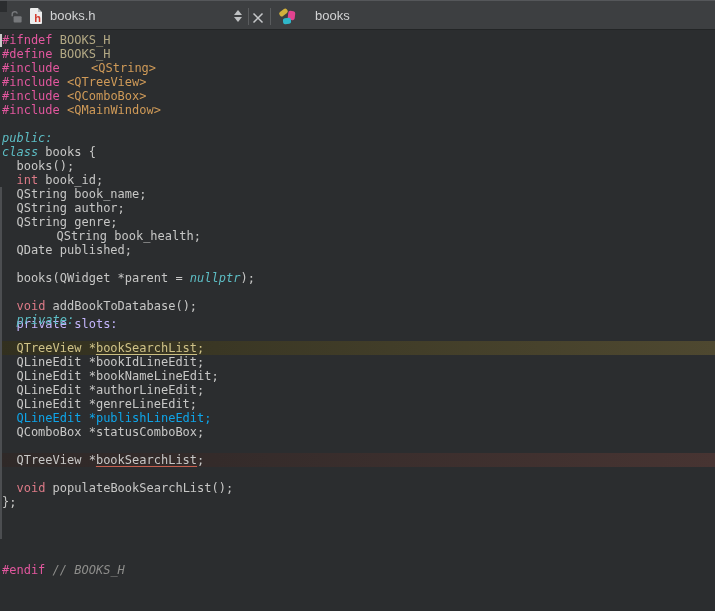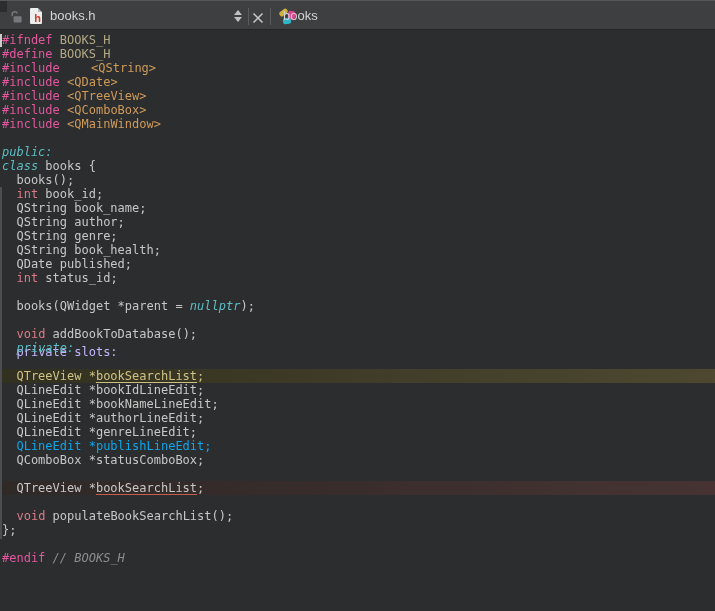--- a/index.html
+++ b/index.html
@@ -49,21 +49,21 @@
   }
   .vsep{position:absolute;top:7px;width:1px;height:17px;background:#5a5c5e;}
   .sep1{left:248px;} .sep2{left:270px;}
   .closex{position:absolute;left:252px;top:9px;width:12px;height:12px;}
   .symicon{position:absolute;left:279px;top:7px;width:18px;height:17px;}
   .symicon span{position:absolute;display:block;border-radius:2px;}
   .sym-y{width:9px;height:5px;left:0px;top:2px;background:#d2b13c;transform:rotate(-38deg);}
   .sym-p{width:7px;height:9px;left:9px;top:3px;background:#e24390;transform:rotate(6deg);}
   .sym-c{width:8px;height:6px;left:4px;top:10px;background:#2fb7c9;transform:rotate(-6deg);}
   .symlabel{
-    position:absolute;left:283px;top:0;height:30px;line-height:30px;
+    position:absolute;left:315px;top:0;height:30px;line-height:30px;
     color:#d2d3d4;font-size:13px;
   }
   
   .editor{
     position:absolute;left:0;top:31px;width:715px;height:580px;
     background:#2b2d2f;
     font-family:"DejaVu Sans Mono", monospace;
     font-size:12px;line-height:14px;
     padding-top:2px;
     cursor:text;
@@ -117,51 +117,49 @@
     <span class="sym-c"></span>
   </div>
 
   <div class="symlabel">books</div>
 </div>
 
 <div class="editor" id="editor">
     <div class="code-line"><span style="color: rgb(226, 87, 158);">#ifndef </span><span style="color: rgb(178, 168, 132);">BOOKS_H</span></div>
     <div class="code-line"><span style="color: rgb(226, 87, 158);">#define </span><span style="color: rgb(178, 168, 132);">BOOKS_H</span></div>
     <div class="code-line"><span style="color: rgb(226, 87, 158);">#include </span><span style="color: rgb(207, 154, 88); margin-left: 24px;">&lt;QString&gt;</span></div>
-    <div class="code-line"><span style="color: rgb(226, 87, 158);">#include </span><span style="color: rgb(207, 154, 88);">&lt;QDate&gt;</span></div>
     <div class="code-line"><span style="color: rgb(226, 87, 158);">#include </span><span style="color: rgb(207, 154, 88);">&lt;QTreeView&gt;</span></div>
     <div class="code-line"><span style="color: rgb(226, 87, 158);">#include </span><span style="color: rgb(207, 154, 88);">&lt;QComboBox&gt;</span></div>
     <div class="code-line"><span style="color: rgb(226, 87, 158);">#include </span><span style="color: rgb(207, 154, 88);">&lt;QMainWindow&gt;</span></div>
     <div class="code-line"></div>
     <div class="code-line"><span style="color: rgb(93, 190, 197); font-style: italic;">public:</span></div>
     <div class="code-line"><span style="color: rgb(93, 190, 197); font-style: italic;">class</span><span style="color: rgb(199, 199, 198);"> books {</span></div>
     <div class="code-line"><span style="color: rgb(199, 199, 198);">  books();</span></div>
     <div class="code-line"><span style="color: rgb(199, 199, 198);">  </span><span style="color: rgb(220, 122, 135);">int</span><span style="color: rgb(199, 199, 198);"> book_id;</span></div>
     <div class="code-line"><span style="color: rgb(199, 199, 198); text-align: center;">  QString book_name;</span></div>
     <div class="code-line"><span style="color: rgb(199, 199, 198);">  QString author;</span></div>
     <div class="code-line"><span style="color: rgb(199, 199, 198);">  QString genre;</span></div>
-    <div class="code-line"><span style="color: rgb(199, 199, 198);">  QString book_health;</span></div>
+    <div class="code-line"><span style="color: rgb(199, 199, 198); padding-left: 40px;">  QString book_health;</span></div>
     <div class="code-line"><span style="color: rgb(199, 199, 198);">  QDate published;</span></div>
-    <div class="code-line"><span style="color: rgb(199, 199, 198);">  </span><span style="color: rgb(220, 122, 135);">int</span><span style="color: rgb(199, 199, 198);"> status_id;</span></div>
     <div class="code-line"></div>
     <div class="code-line"><span style="color: rgb(199, 199, 198);">  books(QWidget *parent = </span><span style="color: rgb(93, 190, 197); font-style: italic;">nullptr</span><span style="color: rgb(199, 199, 198);">);</span></div>
     <div class="code-line"><span style="color: rgb(199, 199, 198);">  </span><span style="color: #c4b5fd;  margin-top: 32px;">private slots:</span></div>
     <div class="code-line"><span style="color: rgb(199, 199, 198);">  </span><span style="color: rgb(220, 122, 135);">void</span><span style="color: rgb(199, 199, 198);"> addBookToDatabase();</span></div>
     <div class="code-line"><span style="color: rgb(199, 199, 198);">  </span><span style="color: rgb(93, 190, 197); font-style: italic;">private:</span></div>
     <div class="code-line"></div>
     <div class="code-line" style="background: linear-gradient(90deg, rgb(50, 48, 31) 0px, rgb(58, 55, 36) 215px, rgb(78, 72, 48) 100%);"><span style="color: rgb(207, 194, 135);">  QTreeView *</span><span style="color: rgb(207, 194, 135); text-decoration: underline 1px rgb(203, 190, 128); text-underline-offset: 2px;">bookSearchList</span><span style="color: rgb(207, 194, 135);">;</span></div>
     <div class="code-line"><span style="color: rgb(199, 199, 198);">  QLineEdit *bookIdLineEdit;</span></div>
     <div class="code-line"><span style="color: rgb(199, 199, 198);">  QLineEdit *bookNameLineEdit;</span></div>
     <div class="code-line"><span style="color: rgb(199, 199, 198);">  QLineEdit *authorLineEdit;</span></div>
     <div class="code-line"><span style="color: rgb(199, 199, 198);">  QLineEdit *genreLineEdit;</span></div>
     <div class="code-line"><span style="color: #0ea5e9;">  QLineEdit *publishLineEdit;</span></div>
     <div class="code-line"><span style="color: rgb(199, 199, 198);">  QComboBox *statusComboBox;</span></div>
     <div class="code-line"></div>
     <div class="code-line" style="background: linear-gradient(90deg, rgb(47, 41, 40) 0px, rgb(52, 43, 42) 215px, rgb(71, 52, 50) 100%);"><span style="color: rgb(199, 199, 198);">  QTreeView *</span><span style="color: rgb(199, 199, 198); text-decoration: underline 1px rgb(196, 96, 79); text-underline-offset: 2px;">bookSearchList</span><span style="color: rgb(199, 199, 198);">;</span></div>
     <div class="code-line"></div>
     <div class="code-line"><span style="color: rgb(199, 199, 198);">  </span><span style="color: rgb(220, 122, 135);">void</span><span style="color: rgb(199, 199, 198);"> populateBookSearchList();</span></div>
     <div class="code-line"><span style="color: rgb(199, 199, 198);">};</span></div>
     <div class="code-line"></div>
-    <div class="code-line"><span style="color: rgb(226, 87, 158);">#endif </span><span style="color: rgb(141, 141, 139); font-style: italic;">// BOOKS_H</span></div>
+    <div class="code-line"><span style="color: rgb(226, 87, 158);">#endif </span><span style="color: rgb(141, 141, 139); font-style: italic; margin-top: 40px;">// BOOKS_H</span></div>
   </div>
 
 <div class="block-line"></div>
 <div class="cursor"></div>
 
 </body></html>

